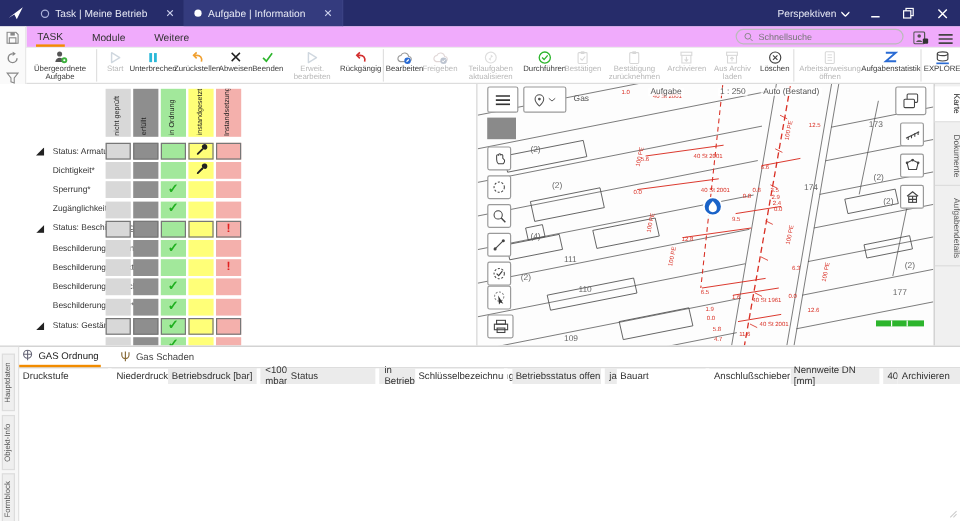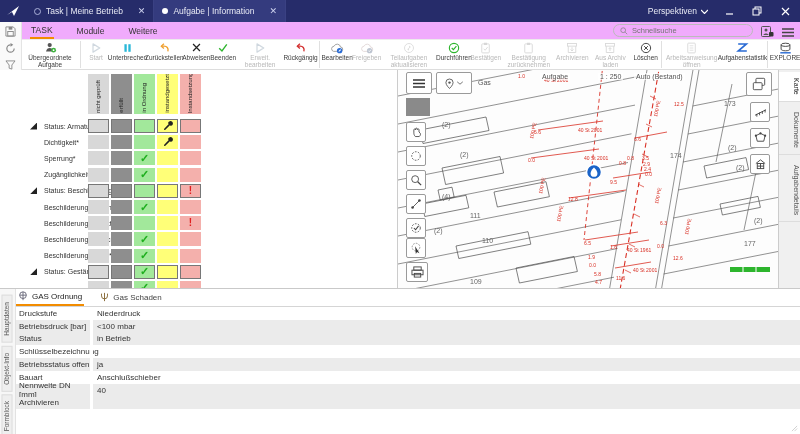--- a/index.html
+++ b/index.html
@@ -77,21 +77,21 @@
   
   #bottom { position:absolute; left:0; top:288px; width:800px; height:146px; border-top:1px solid #c9c9c9; background:#fff; }
   #b-tabs { position:absolute; left:16px; top:0; height:18px; display:flex; gap:14px; align-items:center;
     width:784px; border-bottom:1px solid #d5d5d5; }
   .b-tab { display:flex; align-items:center; gap:4px; font-size:8px; color:#444; height:100%; padding:0 2px; }
   .b-tab.active { border-bottom:2px solid #f28c00; color:#222; }
   #b-rail { position:absolute; left:0; top:0; width:16px; height:146px; background:#f7f7f7;
     border-right:1px solid #e2e2e2; display:flex; flex-direction:column; align-items:center; gap:3px; padding-top:3px; }
   .b-side-tab { writing-mode:vertical-rl; transform:rotate(180deg); font-size:6.5px; color:#555;
     background:#efefef; border:1px solid #ddd; padding:6px 1px; line-height:1; }
-  #b-rows { position:absolute; left:16px; top:18px; width:784px; height:128px; display:flex; flex-direction:column; }
+  #b-rows { position:absolute; left:16px; top:18px; width:784px; height:128px; display:flex; flex-direction:row; }
   .prow { height:12.8px; display:flex; align-items:center; font-size:8px; }
   .prow .plab { width:74px; padding-left:3px; height:100%; display:flex; align-items:center; }
   .prow .pgap { width:3px; height:100%; background:#fff; }
   .prow .pval { flex:1; padding-left:4px; height:100%; display:flex; align-items:center; }
   .prow.odd .plab, .prow.odd .pval { background:#ebebeb; }
   #resize-grip { position:absolute; right:2px; bottom:2px; width:7px; height:7px; opacity:.5; }
 </style>
 </head>
 <body>
 

